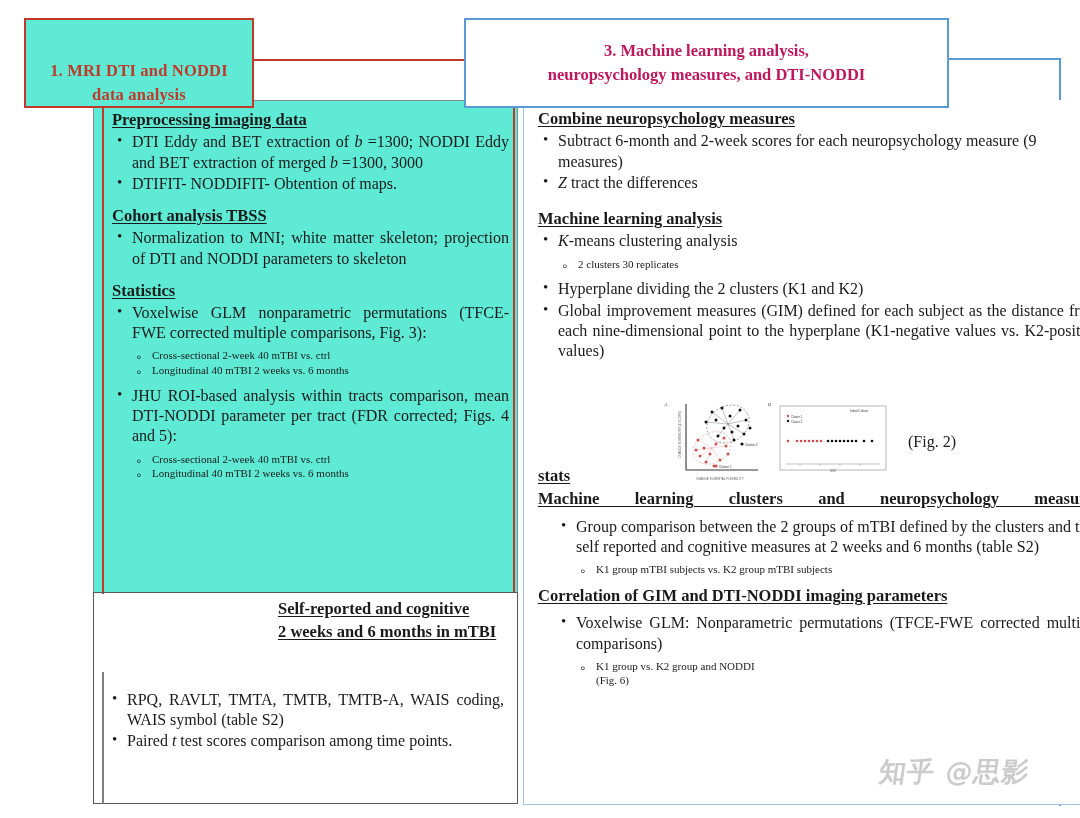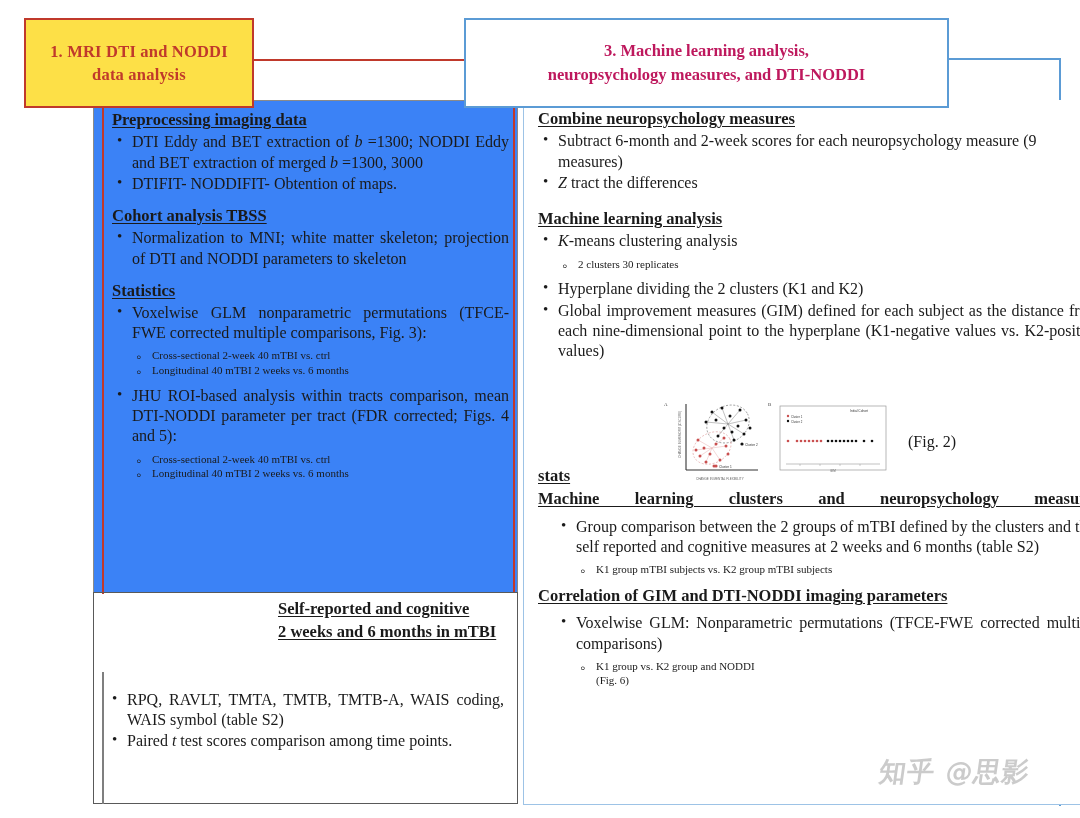--- a/index.html
+++ b/index.html
@@ -16,22 +16,22 @@
 
   
   .line{position:absolute;}
   .line.red{background:#c0392b;}
   .line.blue{background:#5b9bd5;}
   .line.gray{background:#7f7f7f;}
 
   
   .box1{
     position:absolute;left:24px;top:18px;width:226px;height:86px;
-    border:2.5px solid #c0392b;background:#fde047;
-    display:flex;align-items:center;justify-content:center;
+    border:2.5px solid #c0392b;background:#5eead4;
+    display:flex;align-items:flex-end;justify-content:center;
     z-index:6;
   }
   .box1 .t{
     color:#c0392b;font-weight:bold;font-size:16.5px;line-height:1.42;
     text-align:center;letter-spacing:.2px;
   }
 
   
   .box3{
     position:absolute;left:464px;top:18px;width:481px;height:86px;
@@ -42,21 +42,21 @@
   .box3 .t{
     color:#be185d;font-weight:bold;font-size:16.5px;line-height:1.45;
     text-align:center;
   }
 
   
   .leftpanel{
     position:absolute;left:93px;top:100px;width:425px;height:492px;
     border-left:1.5px solid #8a8a8a;border-right:1.5px solid #8a8a8a;
     border-top:1.5px solid #8a8a8a;
-    background:#3b82f6;z-index:4;
+    background:#5eead4;z-index:4;
     box-sizing:border-box;
     padding:8px 8px 0 18px;
   }
 
   
   .box2{
     position:absolute;left:93px;top:592px;width:195px;height:82px;
     border:1.8px solid #595959;background:#fff;z-index:7;
     display:flex;align-items:center;justify-content:center;
   }

